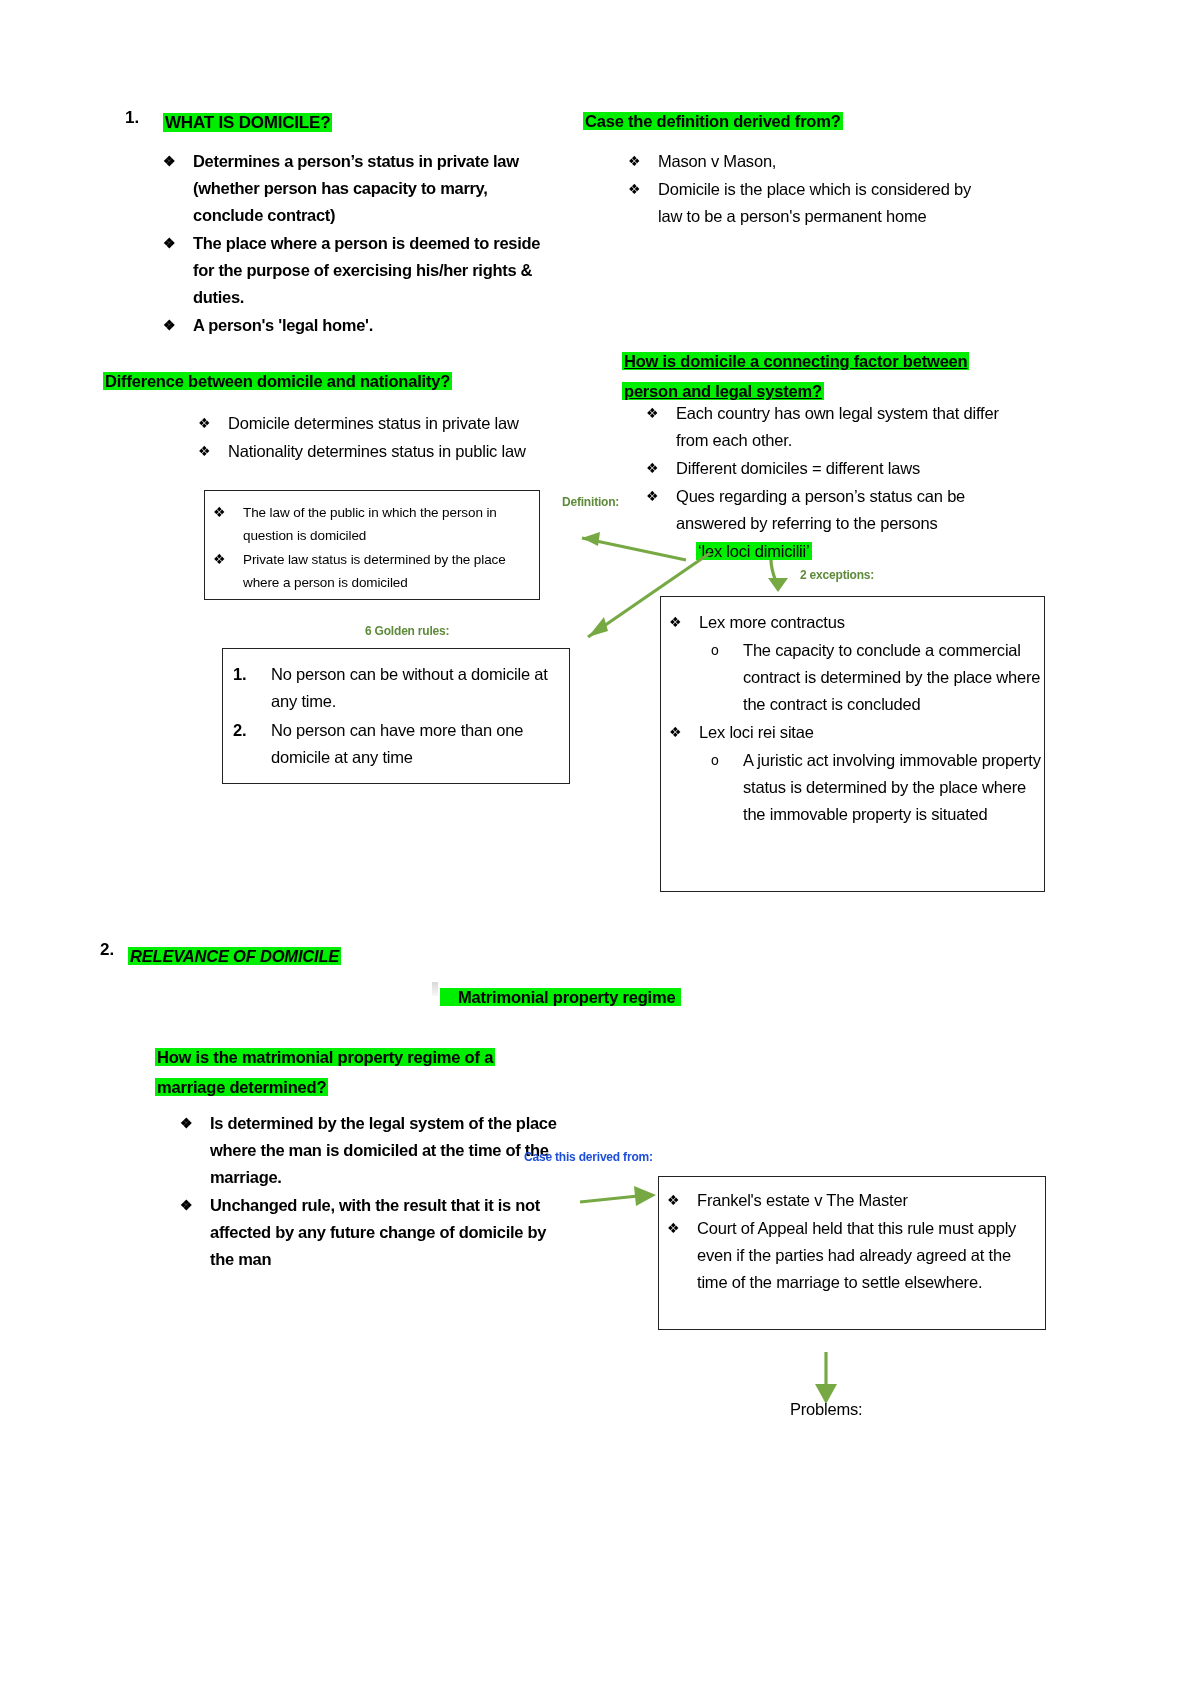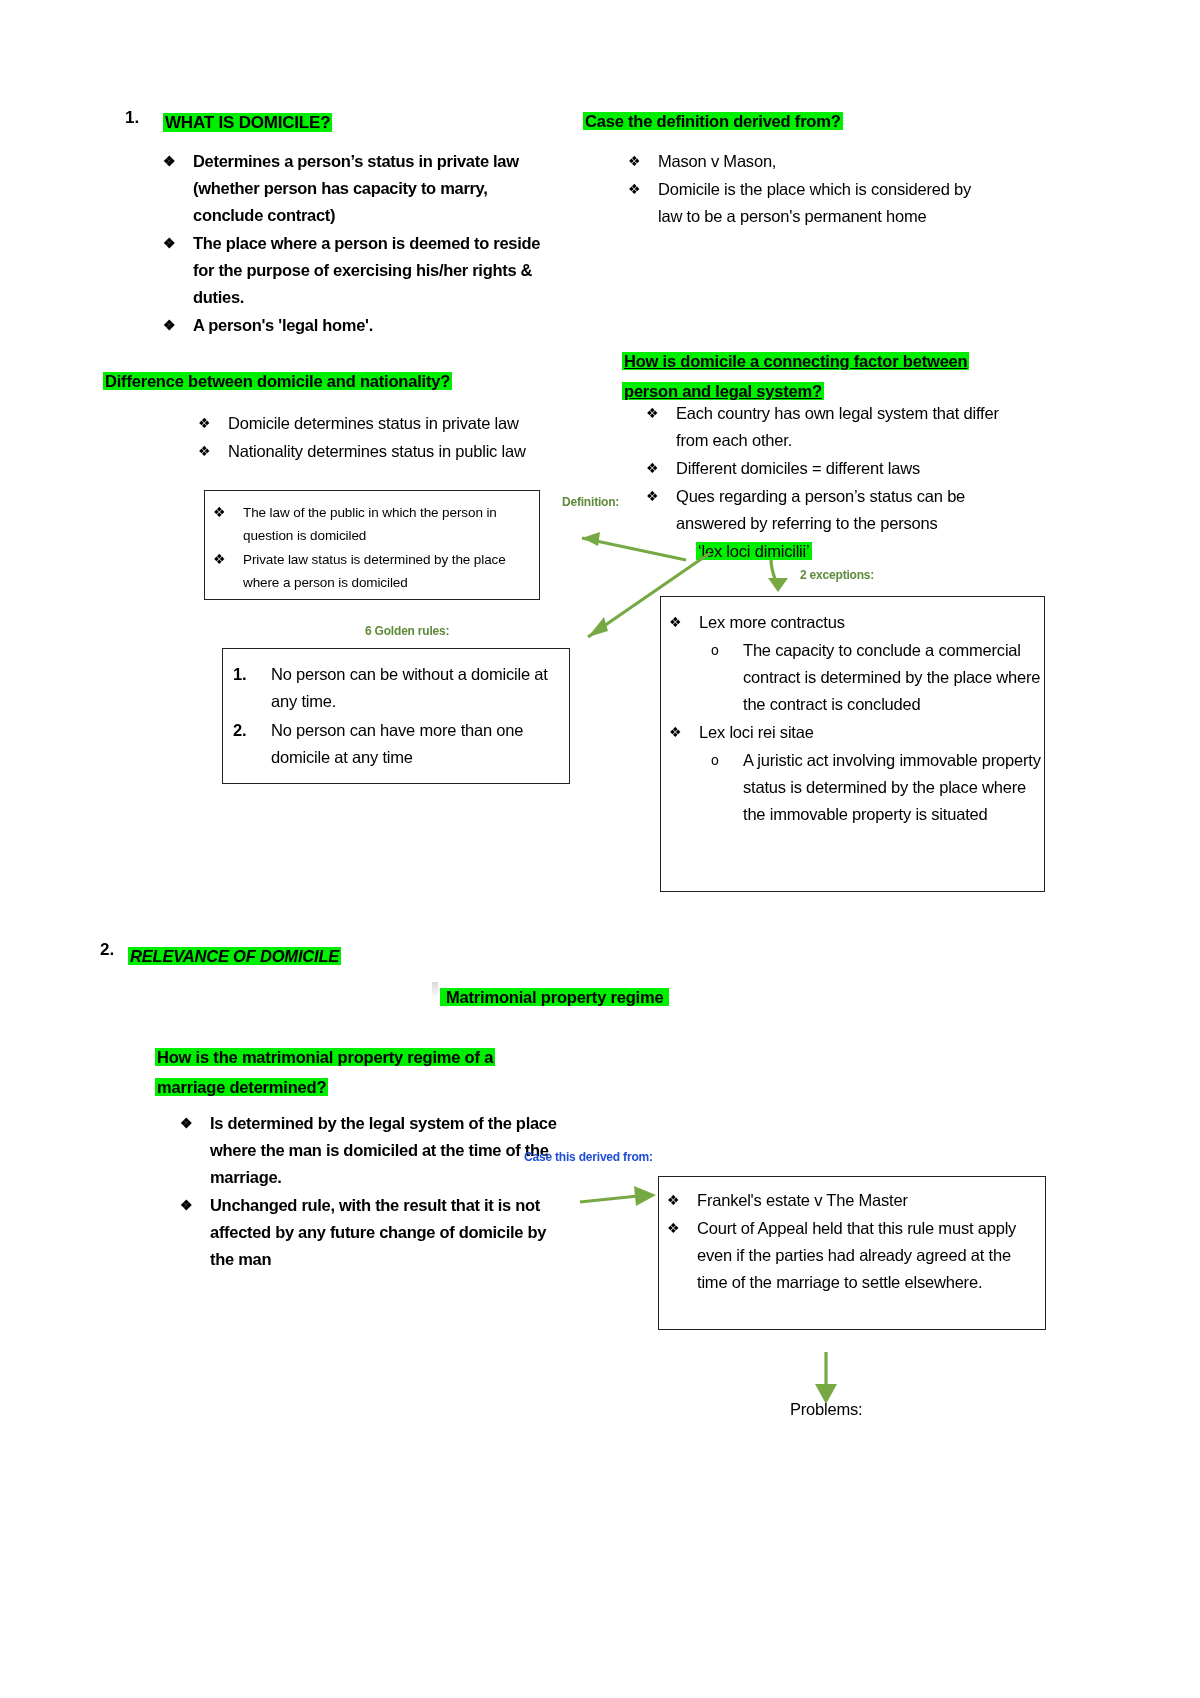--- a/index.html
+++ b/index.html
@@ -262,21 +262,21 @@
   <div class="abs" style="left:100px; top:940px;">
     <span class="section-num">2.</span>
   </div>
   <div class="abs heading-17" style="left:128px; top:941px;font-style:italic;">
     <span class="hl">RELEVANCE OF DOMICILE</span>
   </div>
 
   <div class="abs smudge" style="left:432px; top:982px;"></div>
 
   <div class="abs heading-17" style="left:440px; top:982px;">
-    <span class="hl" style="padding-left:6px; padding-right:6px;margin-top:24px;">Matrimonial property regime</span>
+    <span class="hl" style="padding-left:18px; padding-right:6px;margin-top:24px;">Matrimonial property regime</span>
   </div>
 
   <div class="abs heading-17" style="left:155px; top:1042px; width:385px;">
     <span class="hl">How is the matrimonial property regime of a marriage determined?</span>
   </div>
 
   <ul class="abs bullet-list bold-body" style="left:172px; top:1110px; width:390px;">
     <li>
       <span class="bmark">❖</span>
       <span>Is determined by the legal system of the place where the man is domiciled at the time of the marriage.</span>

